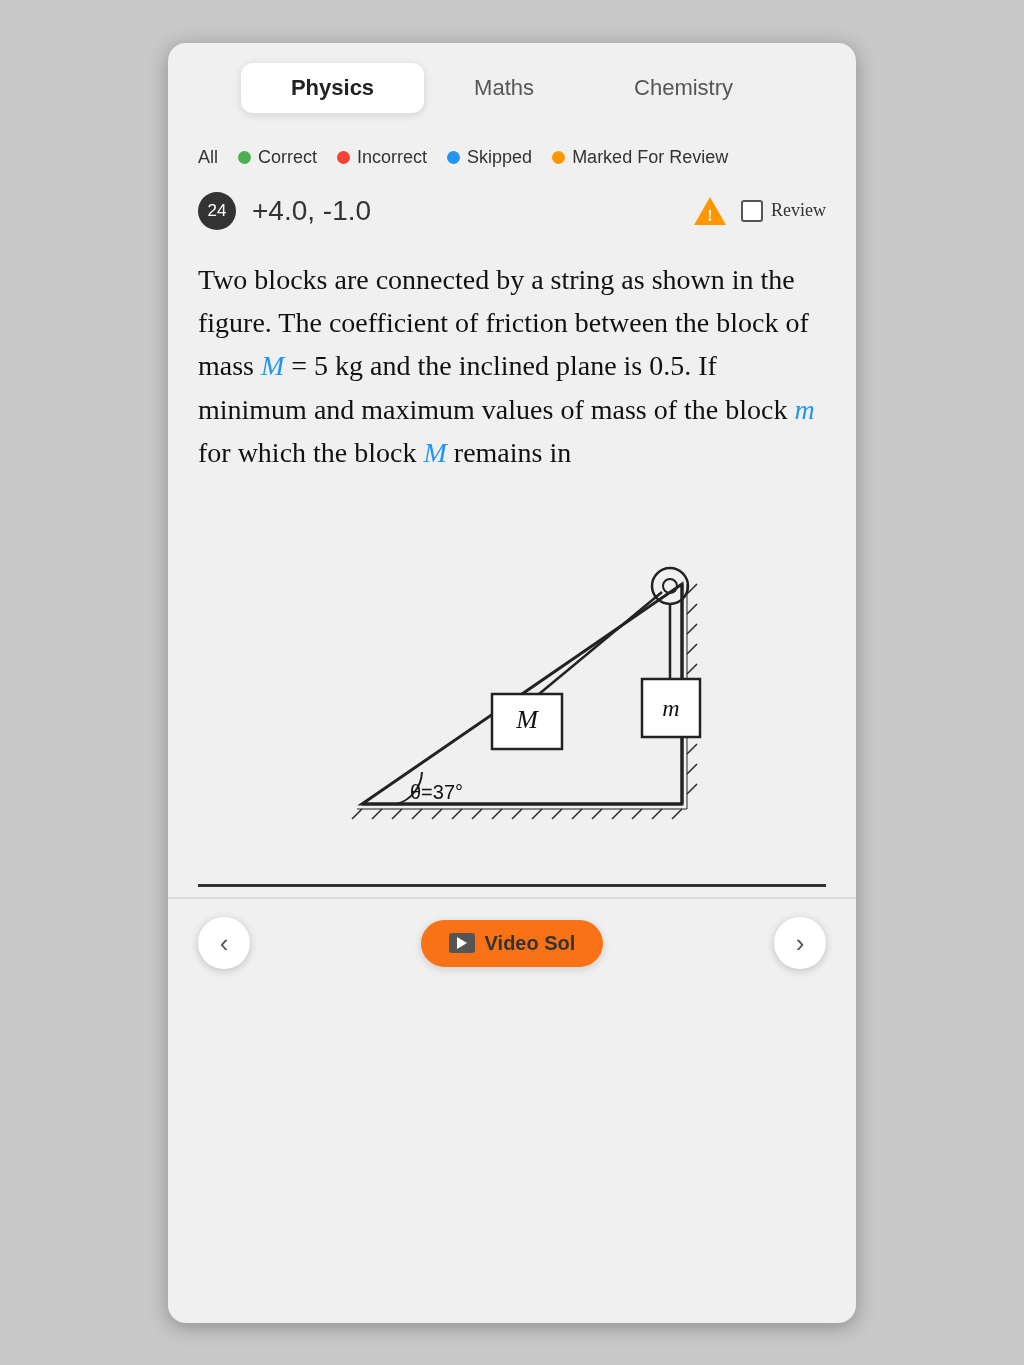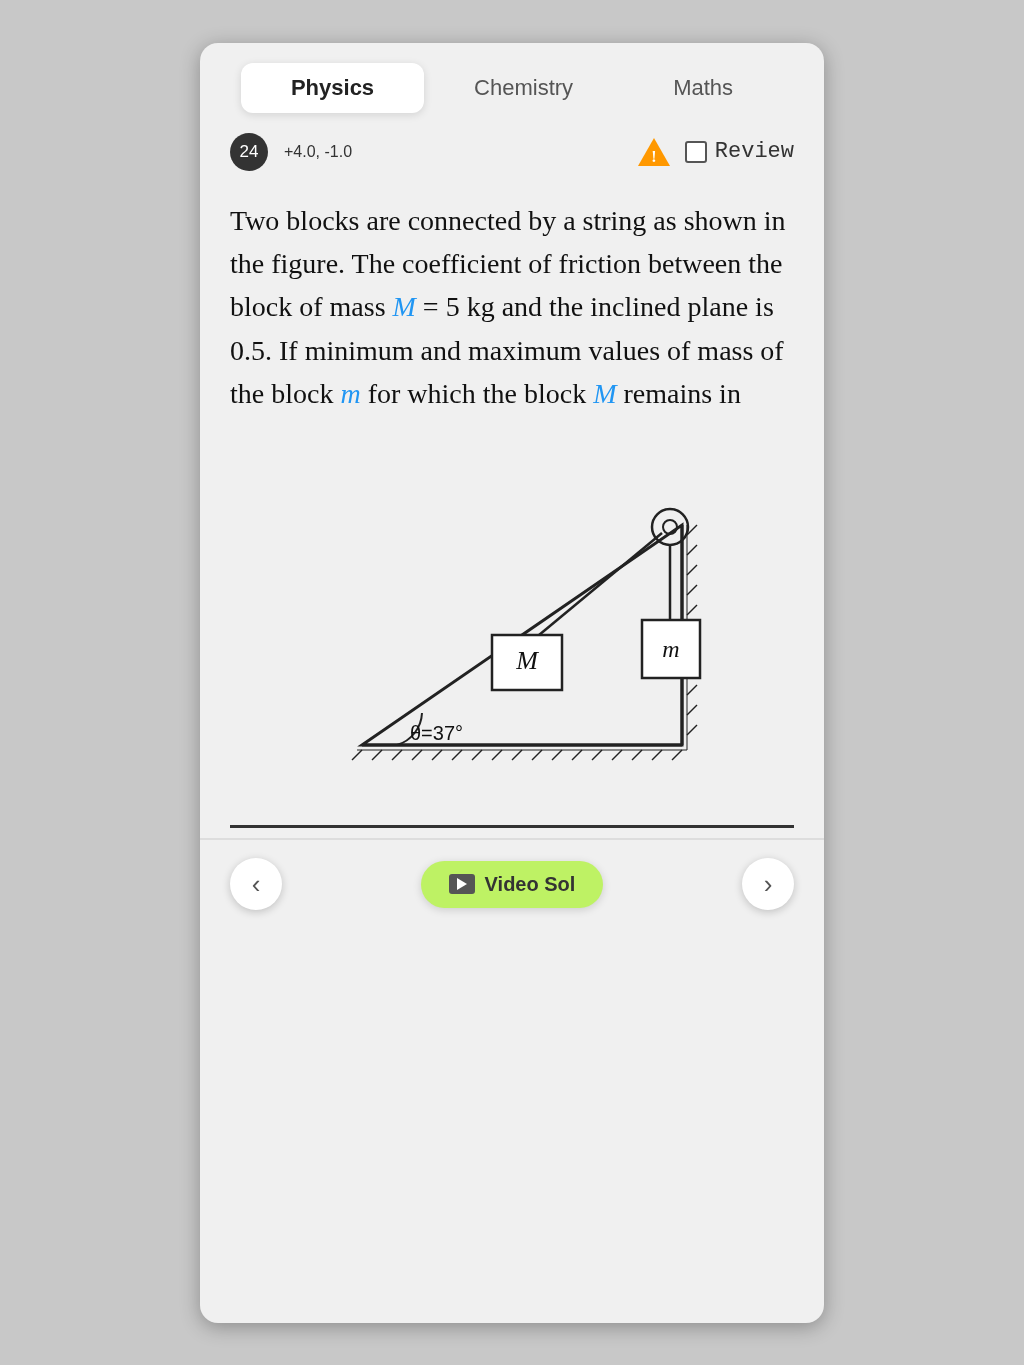--- a/index.html
+++ b/index.html
@@ -9,21 +9,21 @@
       height: 1365px;
       background: #c8c8c8;
       font-family: 'Georgia', serif;
       overflow: hidden;
       display: flex;
       align-items: center;
       justify-content: center;
     }
 
     .card {
-      width: 624px;
+      width: 688px;
       min-height: 1280px;
       background: #f0f0f0;
       border-radius: 18px;
       padding: 0 0 30px 0;
       position: relative;
       box-shadow: 0 4px 20px rgba(0,0,0,0.3);
     }
 
     
     .tabs {
@@ -106,38 +106,38 @@
       border-radius: 50%;
       display: flex;
       align-items: center;
       justify-content: center;
       font-size: 17px;
       font-weight: 400;
       font-family: Arial, sans-serif;
     }
 
     .marks {
-      font-size: 16px;
+      font-size: 28px;
       font-family: Arial, sans-serif;
       color: #333;
       font-weight: 500;
     }
 
     .meta-right {
       display: flex;
       align-items: center;
       gap: 14px;
     }
 
     .review-checkbox {
       display: flex;
       align-items: center;
       gap: 8px;
-      font-size: 22px;
-      font-family: Liberation Mono, monospace;
+      font-size: 18px;
+      font-family: Liberation Serif, serif;
       color: #333;
       cursor: pointer;
     }
 
     .checkbox-box {
       width: 22px;
       height: 22px;
       border: 2px solid #555;
       border-radius: 3px;
       background: #fff;
@@ -194,21 +194,21 @@
       justify-content: center;
       cursor: pointer;
       font-size: 22px;
       color: #555;
     }
 
     .video-sol-btn {
       display: flex;
       align-items: center;
       gap: 10px;
-      background: #bef264;
+      background: #f97316;
       border: none;
       border-radius: 24px;
       padding: 12px 28px;
       font-size: 20px;
       font-family: Arial, sans-serif;
       font-weight: 600;
       color: #333;
       cursor: pointer;
       box-shadow: 0 2px 8px rgba(0,0,0,0.15);
     }
@@ -238,24 +238,45 @@
       margin: 0 30px;
     }
   </style>
 </head>
 <body>
 
 <div class="card">
 
   <div class="tabs">
     <div class="tab active">Physics</div>
+    <div class="tab">Maths</div>
     <div class="tab">Chemistry</div>
-    <div class="tab">Maths</div>
-  </div>
-
+  </div>
+
+  <div class="filter-row">
+    <div class="filter-item">
+      <span>All</span>
+    </div>
+    <div class="filter-item">
+      <span class="dot dot-green"></span>
+      <span>Correct</span>
+    </div>
+    <div class="filter-item">
+      <span class="dot dot-red"></span>
+      <span>Incorrect</span>
+    </div>
+    <div class="filter-item">
+      <span class="dot dot-blue"></span>
+      <span>Skipped</span>
+    </div>
+    <div class="filter-item">
+      <span class="dot dot-orange"></span>
+      <span>Marked For Review</span>
+    </div>
+  </div>
 
   <div class="meta-row">
     <div class="meta-left">
       <div class="q-number">24</div>
       <div class="marks">+4.0, -1.0</div>
     </div>
     <div class="meta-right">
 
       <div style="display:flex;align-items:center;">
         <svg width="34" height="34" viewBox="0 0 34 34">

